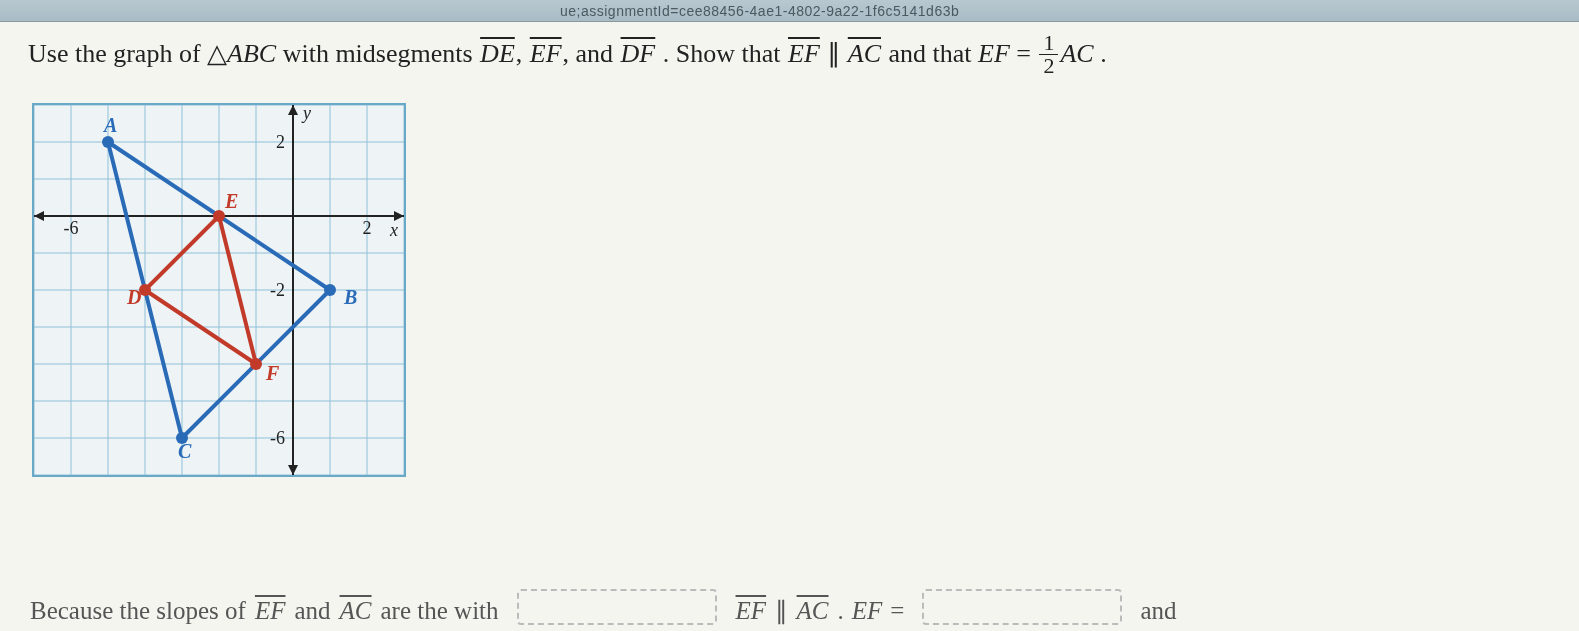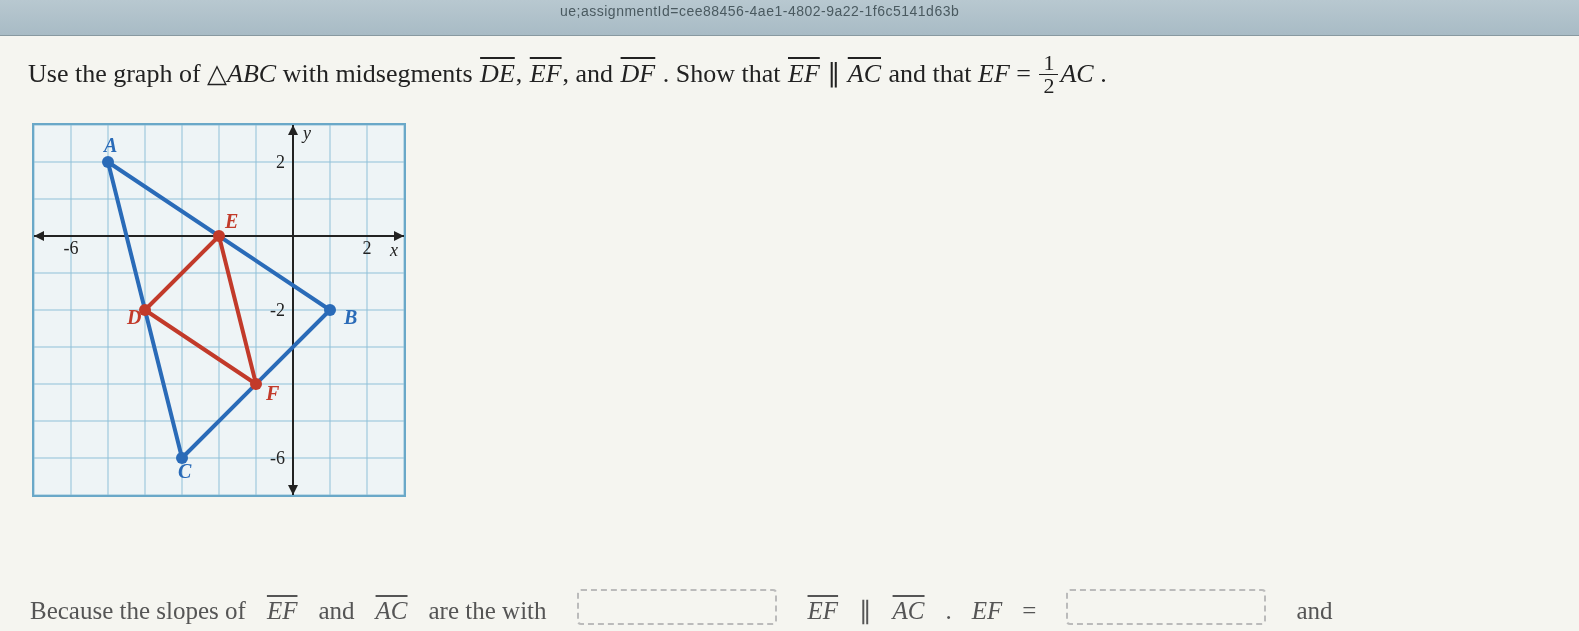--- a/index.html
+++ b/index.html
@@ -6,33 +6,33 @@
   body {
     font-family: "Times New Roman", Georgia, serif;
     background: #f5f5f0;
     width: 1579px;
     height: 631px;
     overflow: hidden;
     position: relative;
   }
   .url-bar {
     width: 100%;
-    height: 36px;
+    height: 22px;
     background: linear-gradient(#b8c8d0, #a8bbc5);
     border-bottom: 1px solid #8899a0;
     color: #4a5a60;
     font-family: Arial, sans-serif;
     font-size: 14px;
     line-height: 22px;
     padding-left: 560px;
     letter-spacing: 0.5px;
     white-space: nowrap;
   }
   .content {
-    padding: 18px 24px 0 28px;
+    padding: 12px 24px 0 28px;
   }
   .problem-text {
     font-size: 26px;
     color: #222;
     line-height: 1.5;
     white-space: nowrap;
   }
   .ital { font-style: italic; }
   .overline {
     text-decoration: overline;
@@ -65,21 +65,21 @@
 
   .bottom-row {
     position: absolute;
     left: 30px;
     bottom: 6px;
     width: 1520px;
     font-size: 25px;
     color: #555;
     display: flex;
     align-items: flex-end;
-    gap: 20px;
+    gap: 8px;
     white-space: nowrap;
   }
   .answer-box {
     display: inline-block;
     min-width: 200px;
     height: 36px;
     border: 2px dashed #bbb;
     border-radius: 4px;
     margin: 0 10px;
     vertical-align: middle;

